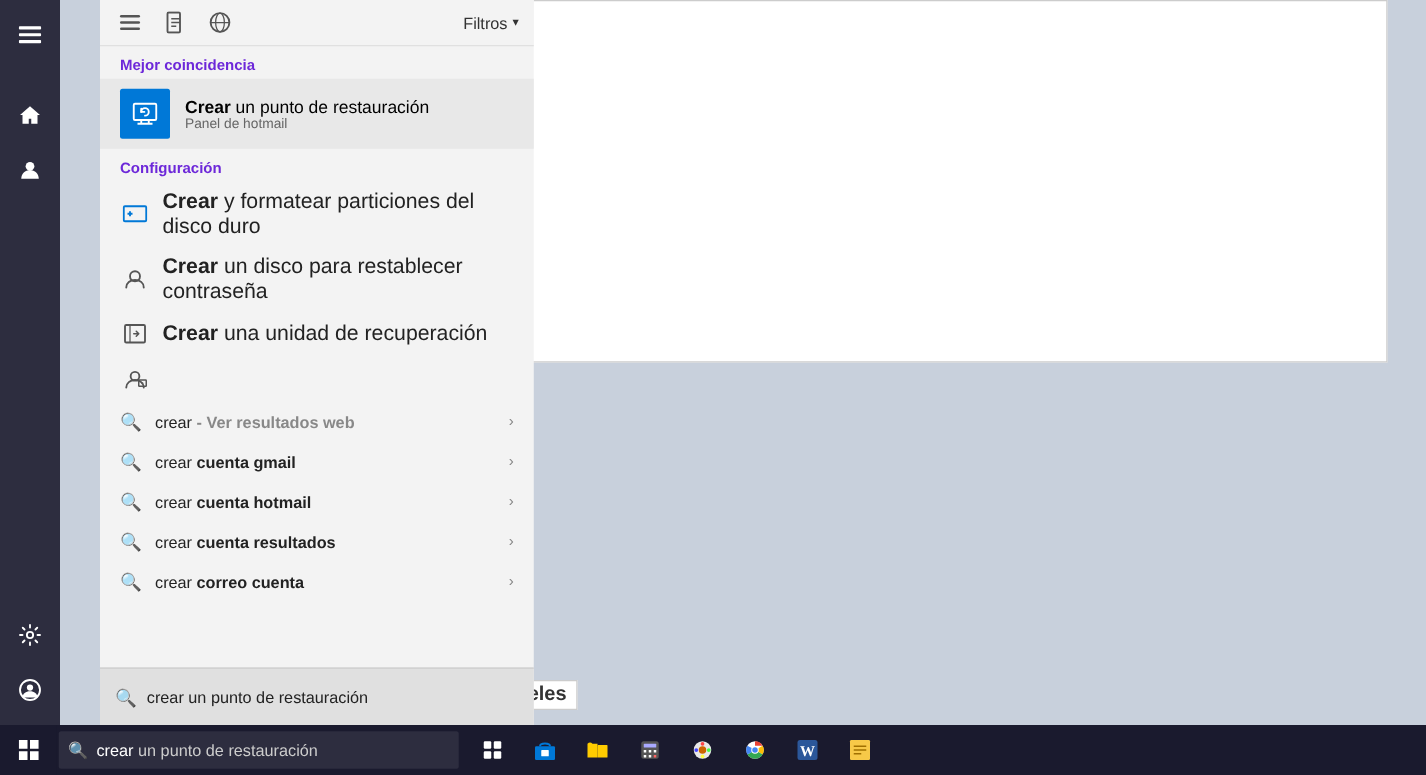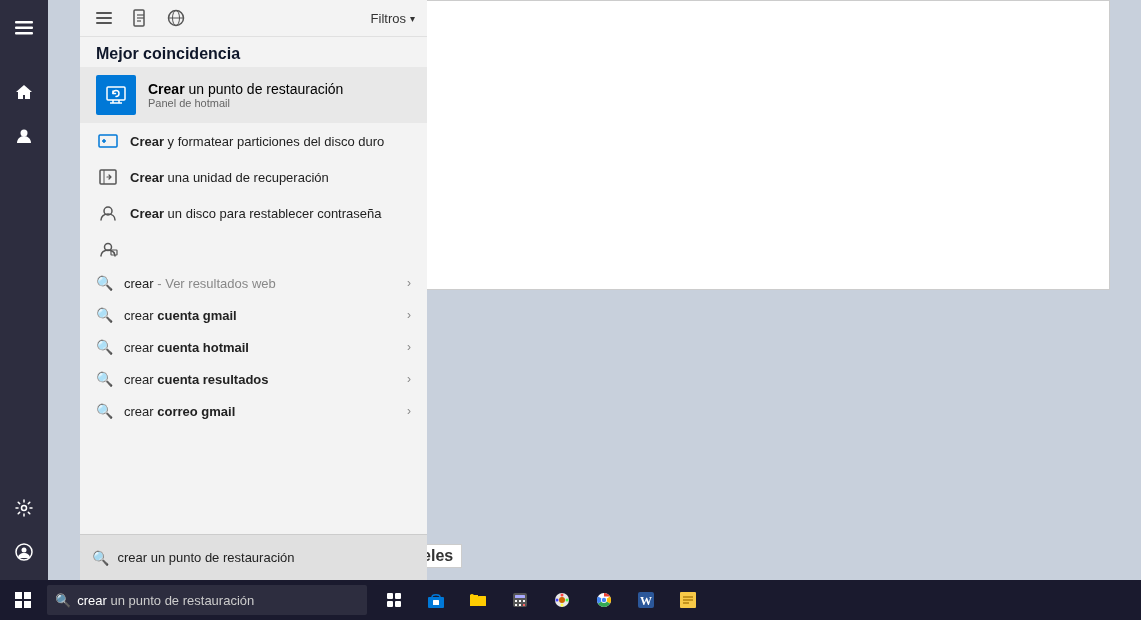--- a/index.html
+++ b/index.html
@@ -179,23 +179,23 @@
       display: flex;
       align-items: center;
       gap: 4px;
       color: #333;
       font-size: 13px;
       cursor: pointer;
     }
 
     
     .section-header {
-      font-size: 16px;
+      font-size: 12px;
       font-weight: 600;
-      color: #0f172a;
+      color: #6d28d9;
       padding: 8px 16px 4px;
     }
 
     .best-match-item {
       display: flex;
       align-items: center;
       padding: 8px 16px;
       background: #e8e8e8;
       gap: 12px;
       cursor: pointer;
@@ -220,21 +220,21 @@
       display: flex;
       flex-direction: column;
     }
 
     .config-item {
       display: flex;
       align-items: center;
       padding: 6px 16px;
       gap: 10px;
       cursor: pointer;
-      font-size: 13px;
+      font-size: 17px;
       color: #222;
     }
 
     .config-item-icon {
       width: 24px; height: 24px;
       display: flex; align-items: center; justify-content: center;
       flex-shrink: 0;
       color: #555;
       font-size: 14px;
     }
@@ -414,71 +414,72 @@
       </svg>
     </div>
     <div class="best-match-text">
       <div class="best-match-title">
         <span class="highlight">Crear</span><span> un punto de restauración</span>
       </div>
       <div class="best-match-subtitle">Panel de hotmail</div>
     </div>
   </div>
 
+  <div class="section-header">Configuración</div>
   <div class="config-items">
 
     <div class="config-item">
       <div class="config-item-icon icon-blue">
         <svg width="20" height="20" viewBox="0 0 20 20" fill="none">
             <rect x="1" y="4" width="18" height="12" rx="1" stroke="#0078d7" stroke-width="1.5"></rect>
             <line x1="6" y1="8" x2="6" y2="12" stroke="#0078d7" stroke-width="1.5"></line>
             <line x1="4" y1="10" x2="8" y2="10" stroke="#0078d7" stroke-width="1.5"></line>
           </svg>
       </div>
       <span><strong>Crear</strong> y formatear particiones del disco duro</span>
     </div>
 
     <div class="config-item">
       <div class="config-item-icon">
         <svg width="20" height="20" viewBox="0 0 20 20" fill="none">
+          <circle cx="10" cy="8" r="4" stroke="#555" stroke-width="1.5"></circle>
+          <path d="M3 17c0-3.866 3.134-6 7-6s7 2.134 7 6" stroke="#555" stroke-width="1.5" stroke-linecap="round"></path>
+        </svg>
+      </div>
+      <span><strong>Crear</strong> un disco para restablecer contraseña</span>
+    </div>
+
+    <div class="config-item">
+      <div class="config-item-icon">
+        <svg width="20" height="20" viewBox="0 0 20 20" fill="none">
             <rect x="2" y="3" width="16" height="14" rx="1" stroke="#555" stroke-width="1.5"></rect>
             <line x1="6" y1="3" x2="6" y2="17" stroke="#555" stroke-width="1"></line>
             <path d="M9 10 L13 10 M13 10 L11 8 M13 10 L11 12" stroke="#555" stroke-width="1.2" stroke-linecap="round" stroke-linejoin="round"></path>
           </svg>
       </div>
       <span><strong>Crear</strong> una unidad de recuperación</span>
-    </div>
-
-    <div class="config-item">
-      <div class="config-item-icon">
-        <svg width="20" height="20" viewBox="0 0 20 20" fill="none">
-          <circle cx="10" cy="8" r="4" stroke="#555" stroke-width="1.5"></circle>
-          <path d="M3 17c0-3.866 3.134-6 7-6s7 2.134 7 6" stroke="#555" stroke-width="1.5" stroke-linecap="round"></path>
-        </svg>
-      </div>
-      <span><strong>Crear</strong> un disco para restablecer contraseña</span>
     </div>
 
     <div class="config-item">
       <div class="config-item-icon">
         <svg width="20" height="20" viewBox="0 0 20 20" fill="none">
           <circle cx="10" cy="8" r="3.5" stroke="#555" stroke-width="1.5"></circle>
           <path d="M3 17c0-3.5 3.134-6 7-6s7 2.5 7 6" stroke="#555" stroke-width="1.5" stroke-linecap="round"></path>
           <rect x="13" y="11" width="6" height="5" rx="0.5" stroke="#555" stroke-width="1.2"></rect>
           <circle cx="16" cy="13.5" r="0.7" fill="#555"></circle>
         </svg>
       </div>
     </div>
   </div>
 
   <div class="suggestions">
 
     <div class="suggestion-item">
       <div class="suggestion-icon">🔍</div>
-      <span>crear <span style="color:#888; font-weight:400;">- Ver resultados web</span></span>
+      <span>crear <span style="color:#888; font-weight:700;">- Ver resultados web</span></span>
       <div class="suggestion-arrow">›</div>
     </div>
 
     <div class="suggestion-item">
       <div class="suggestion-icon">🔍</div>
       <span>crear <strong>cuenta gmail</strong></span>
       <div class="suggestion-arrow">›</div>
     </div>
 
     <div class="suggestion-item">
@@ -488,21 +489,21 @@
     </div>
 
     <div class="suggestion-item">
       <div class="suggestion-icon">🔍</div>
       <span>crear <strong>cuenta resultados</strong></span>
       <div class="suggestion-arrow">›</div>
     </div>
 
     <div class="suggestion-item">
       <div class="suggestion-icon">🔍</div>
-      <span>crear <strong>correo gmail</strong></span>
+      <span>crear <strong>correo cuenta</strong></span>
       <div class="suggestion-arrow">›</div>
     </div>
 
   </div>
 
   <div class="search-input-bar">
     <div class="search-input-bar-icon">🔍</div>
     <input type="text" value="crear un punto de restauración" style="">
   </div>
 </div>

